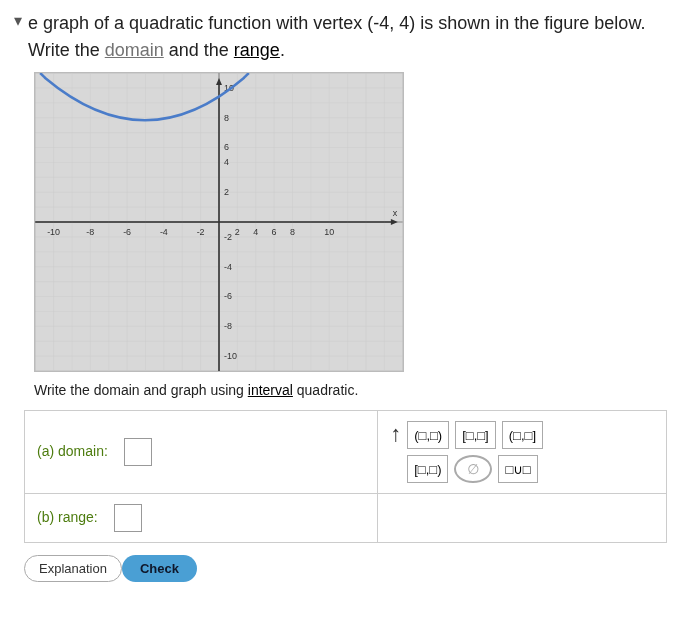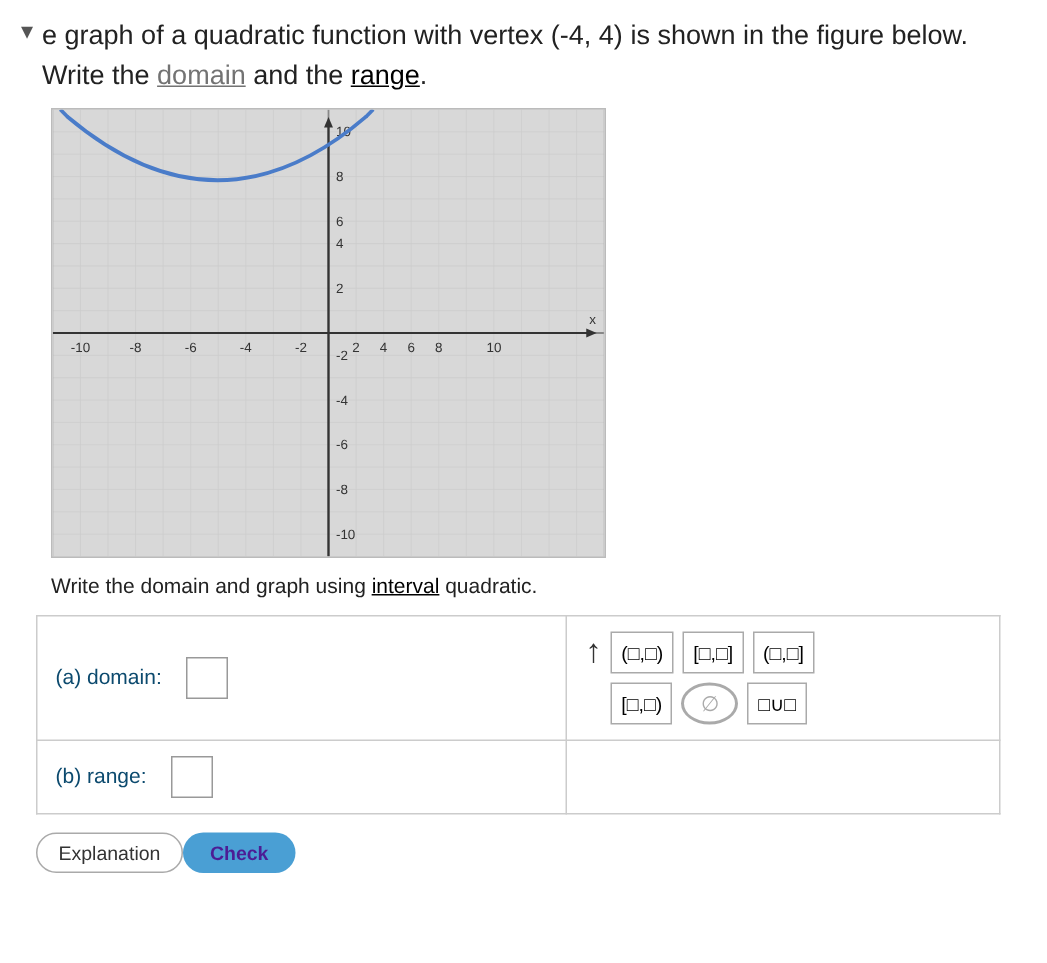--- a/index.html
+++ b/index.html
@@ -62,21 +62,21 @@
     }
     .answer-left {
       width: 55%;
     }
     .answer-right {
       width: 45%;
       vertical-align: top;
     }
     .row-label {
       font-size: 14px;
-      color: #0c4a6e;
+      color: #4d7c0f;
     }
     .input-box {
       display: inline-block;
       width: 28px;
       height: 28px;
       border: 1px solid #999;
       background: #fff;
       margin-left: 12px;
       vertical-align: middle;
     }
@@ -112,21 +112,21 @@
       cursor: pointer;
       color: #333;
     }
     .btn-check {
       background: #4a9fd4;
       border: none;
       border-radius: 14px;
       padding: 5px 18px;
       font-size: 13px;
       cursor: pointer;
-      color: #4c1d95;
+      color: #0f172a;
       font-weight: bold;
     }
     .sym-row-top { margin-bottom: 6px; }
     .sym-row-bottom { }
     .empty-circle {
       display: inline-flex;
       align-items: center;
       justify-content: center;
       width: 24px;
       height: 24px;

